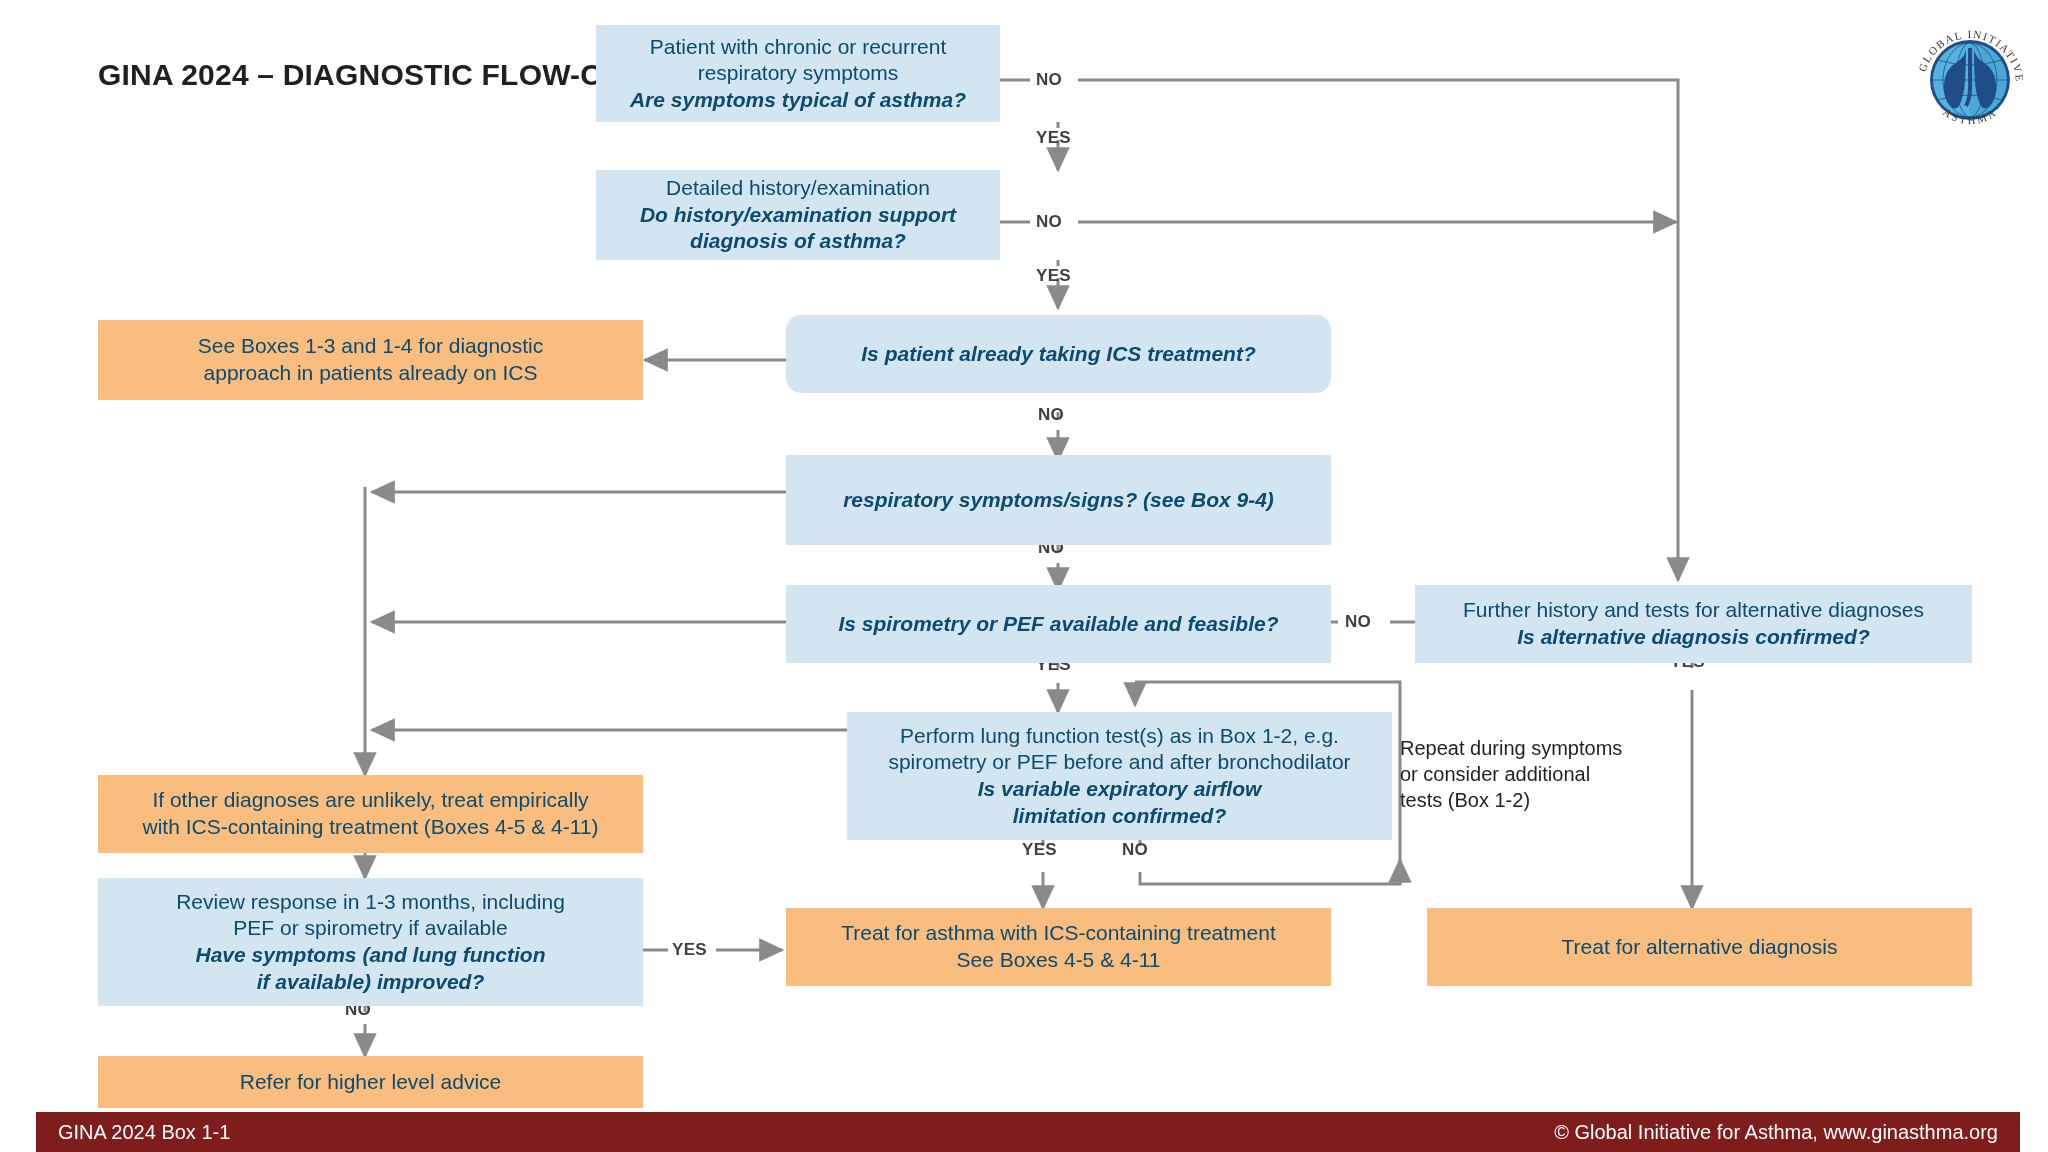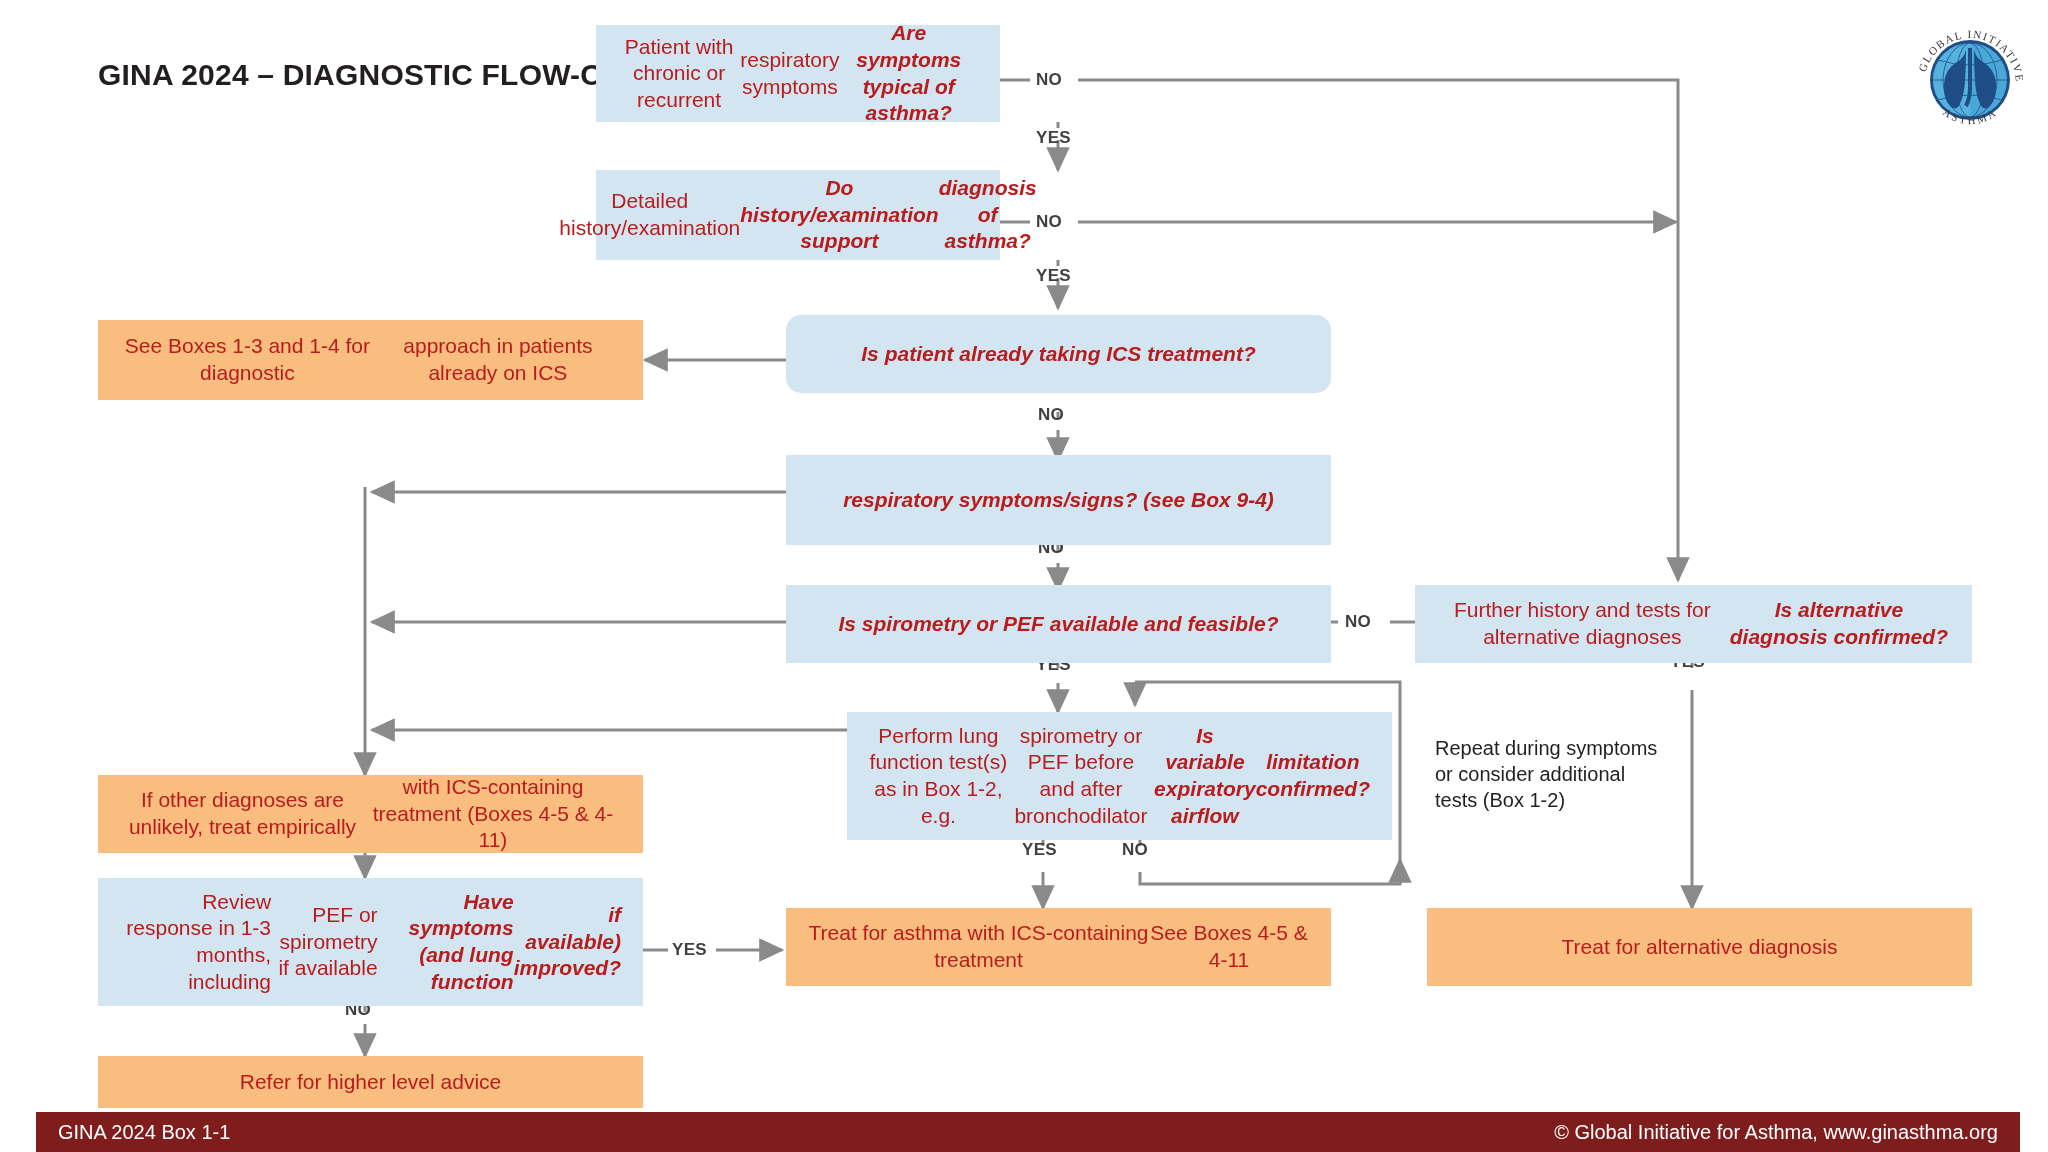--- a/index.html
+++ b/index.html
@@ -38,24 +38,25 @@
     width: 124px;
     height: 124px;
   }
   #gina-logo svg { display: block; }
 
   
   .node {
     position: absolute;
     box-sizing: border-box;
     display: flex;
+    flex-direction: column;
     align-items: center;
     justify-content: center;
     text-align: center;
-    color: #b91c1c;
+    color: #0c4a6e;
     line-height: 1.27;
     padding: 4px 22px;
   }
   .node.blue  { background: #d4e5f2; }
   .node.orange{ background: #f8bd7f; }
   .ln  { font-size: 21px; font-weight: normal; display: block; }
   .lnb { font-size: 21px; font-weight: bold; font-style: italic; display: block; }
 
   
   #wires {
@@ -214,21 +215,21 @@
   <div class="lbl" style="left:932px;  top:612px;">NO</div>
   <div class="lbl" style="left:1345px; top:612px;">NO</div>
   <div class="lbl" style="left:1036px; top:655px;">YES</div>
   <div class="lbl" style="left:932px;  top:720px;">NO</div>
   <div class="lbl" style="left:1022px; top:840px;">YES</div>
   <div class="lbl" style="left:1122px; top:840px;">NO</div>
   <div class="lbl" style="left:1670px; top:652px;">YES</div>
   <div class="lbl" style="left:672px;  top:940px;">YES</div>
   <div class="lbl" style="left:345px;  top:1000px;">NO</div>
 
-  <div class="sidenote" style="left:1400px; top:735px; width:270px;padding-left:35px;">Repeat during symptoms
+  <div class="sidenote" style="left:1400px; top:735px; width:270px;">Repeat during symptoms
 or consider additional
 tests (Box 1-2)</div>
 
   <div class="node blue" style="left:596px; top:25px; width:404px; height:97px;">
     <span class="ln">Patient with chronic or recurrent</span>
     <span class="ln">respiratory symptoms</span>
     <span class="lnb">Are symptoms typical of asthma?</span>
   </div>
 
   <div class="node blue" style="left:596px; top:170px; width:404px; height:90px;">

